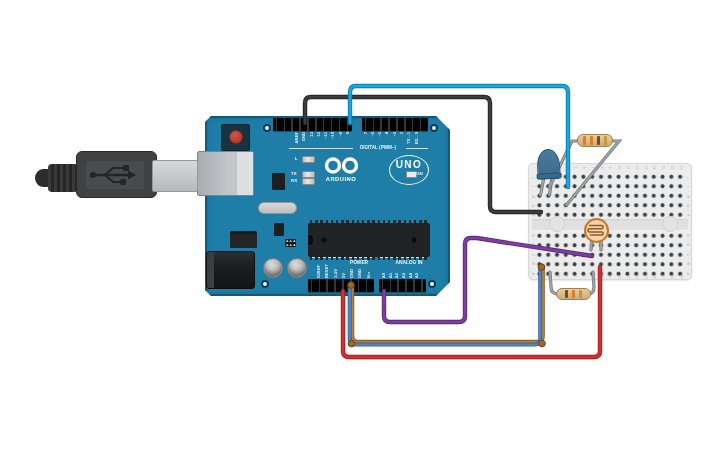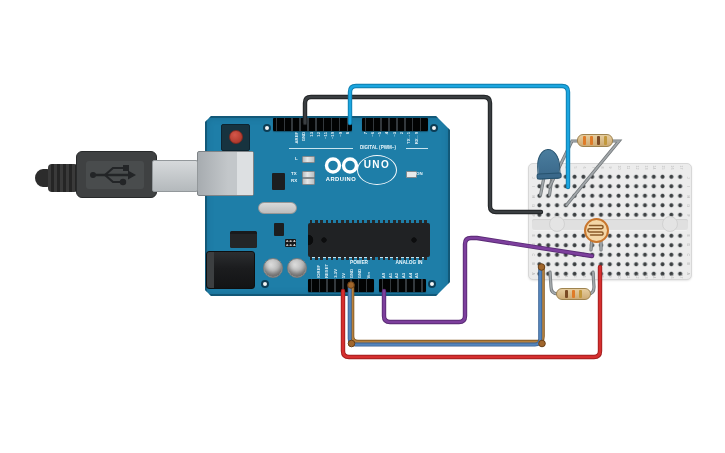--- a/index.html
+++ b/index.html
@@ -128,21 +128,21 @@
     </div>
 
   <div class="abs silk" style="left:289px;top:148px;width:64px;height:1px;"></div>
   <div class="abs silk" style="left:406px;top:148px;width:22px;height:1px;"></div>
   <div class="abs btext" style="left:352px;top:144.5px;width:52px;font-size:4.6px;text-align:center;">DIGITAL (PWM~)</div>
   <div class="abs silk" style="left:310px;top:257px;width:62px;height:1px;"></div>
   <div class="abs silk" style="left:379px;top:257px;width:46px;height:1px;"></div>
   <div class="abs btext" style="left:339px;top:260px;width:40px;font-size:4.8px;text-align:center;">POWER</div>
   <div class="abs btext" style="left:387px;top:260px;width:44px;font-size:4.8px;text-align:center;">ANALOG IN</div>
 
-  <div class="abs" id="uno-oval" style="left:344px;top:155px;width:40px;height:30px;margin-left:13px;"><span>UNO</span></div>
+  <div class="abs" id="uno-oval" style="left:376px;top:155px;width:40px;height:30px;margin-left:13px;"><span>UNO</span></div>
   <div class="abs btext" style="left:320px;top:176px;width:42px;font-size:5.8px;letter-spacing:.5px;text-align:center;color:#fff;">ARDUINO</div>
 
   <div class="abs tinylbl" style="left:295px;top:155.5px;">L</div>
   <div class="abs ledbar" style="left:302px;top:156px;width:11px;height:5px;"></div>
   <div class="abs tinylbl" style="left:291px;top:170.5px;">TX</div>
   <div class="abs ledbar" style="left:302px;top:171px;width:11px;height:5px;"></div>
   <div class="abs tinylbl" style="left:291px;top:177.5px;">RX</div>
   <div class="abs ledbar" style="left:302px;top:178px;width:11px;height:5px;"></div>
   <div class="abs ledbar" style="left:406px;top:171px;width:9px;height:5px;background:#e8eaeb;"></div>
   <div class="abs tinylbl" style="left:416px;top:171px;">ON</div>

